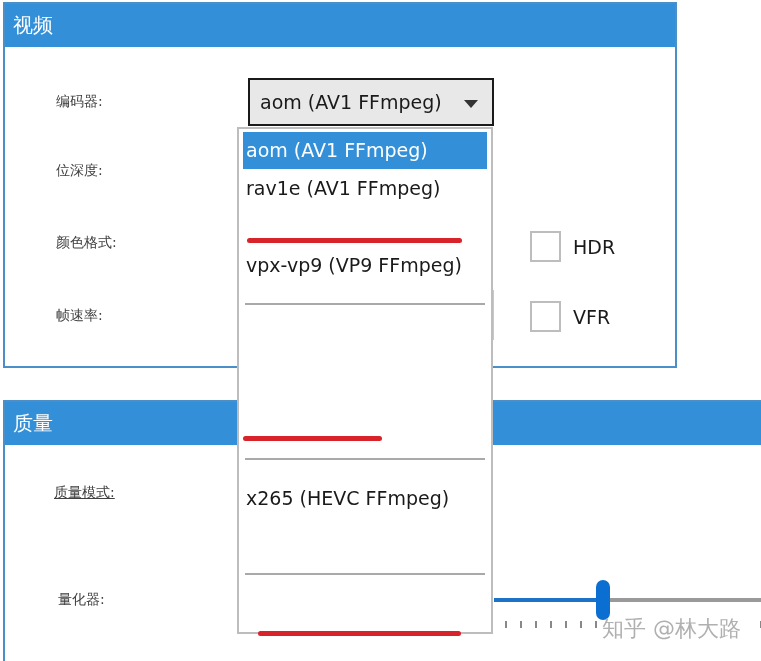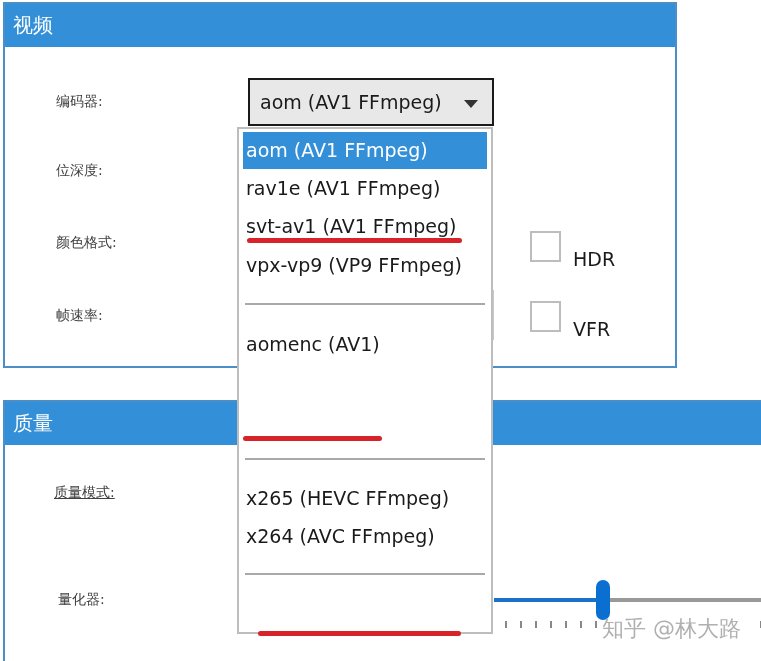--- a/index.html
+++ b/index.html
@@ -29,21 +29,21 @@
     border-left: 7px solid transparent; border-right: 7px solid transparent;
     border-top: 8px solid #333;
   }
 
   .hidden-combo-edge { position: absolute; left: 491px; width: 3px; background: #c8c8c8; }
 
   .checkbox {
     position: absolute; width: 31px; height: 31px; border: 2px solid #bdbdbd;
     box-sizing: border-box; background: #fff;
   }
-  .checkbox-label { position: absolute; font-size: 19px; white-space: nowrap; margin-top: 12px; }
+  .checkbox-label { position: absolute; font-size: 19px; white-space: nowrap; }
 
   .dropdown {
     position: absolute; left: 237px; top: 127px; width: 256px; height: 507px;
     background: #fff; border: 2px solid #bdbdbd; box-sizing: border-box; z-index: 10;
   }
   .dd-item {
     position: absolute; left: 4px; right: 4px; height: 37px;
     font-size: 19px; line-height: 37px; padding-left: 3px; white-space: nowrap;
     box-sizing: border-box; color: #1a1a1a;
   }
@@ -108,25 +108,22 @@
   <span class="tick" style="left:60px"></span>
   <span class="tick" style="left:75px"></span>
   <span class="tick" style="left:90px"></span>
   <span class="tick" style="left:255px"></span>
 </div>
 <div class="watermark">知乎 @林大路</div>
 
 <div class="dropdown">
   <div class="dd-item selected" style="top:3px;">aom (AV1 FFmpeg)</div>
   <div class="dd-item" style="top:41px;">rav1e (AV1 FFmpeg)</div>
-  <div class="dd-item" style="top:79px;">svt-av1 (AV1 FFmpeg)</div>
   <div class="dd-item" style="top:118px;">vpx-vp9 (VP9 FFmpeg)</div>
   <div class="dd-sep" style="top:174px;"></div>
-  <div class="dd-item" style="top:197px;">aomenc (AV1)</div>
   <div class="dd-sep" style="top:329px;"></div>
   <div class="dd-item" style="top:351px;">x265 (HEVC FFmpeg)</div>
-  <div class="dd-item" style="top:389px;">x264 (AVC FFmpeg)</div>
   <div class="dd-sep" style="top:444px;"></div>
 </div>
 
 <div class="red-underline" style="left:247px; top:238px; width:215px;"></div>
 <div class="red-underline" style="left:243px; top:436px; width:139px;"></div>
 <div class="red-underline" style="left:258px; top:631px; width:203px;"></div>
 
 </body></html>

